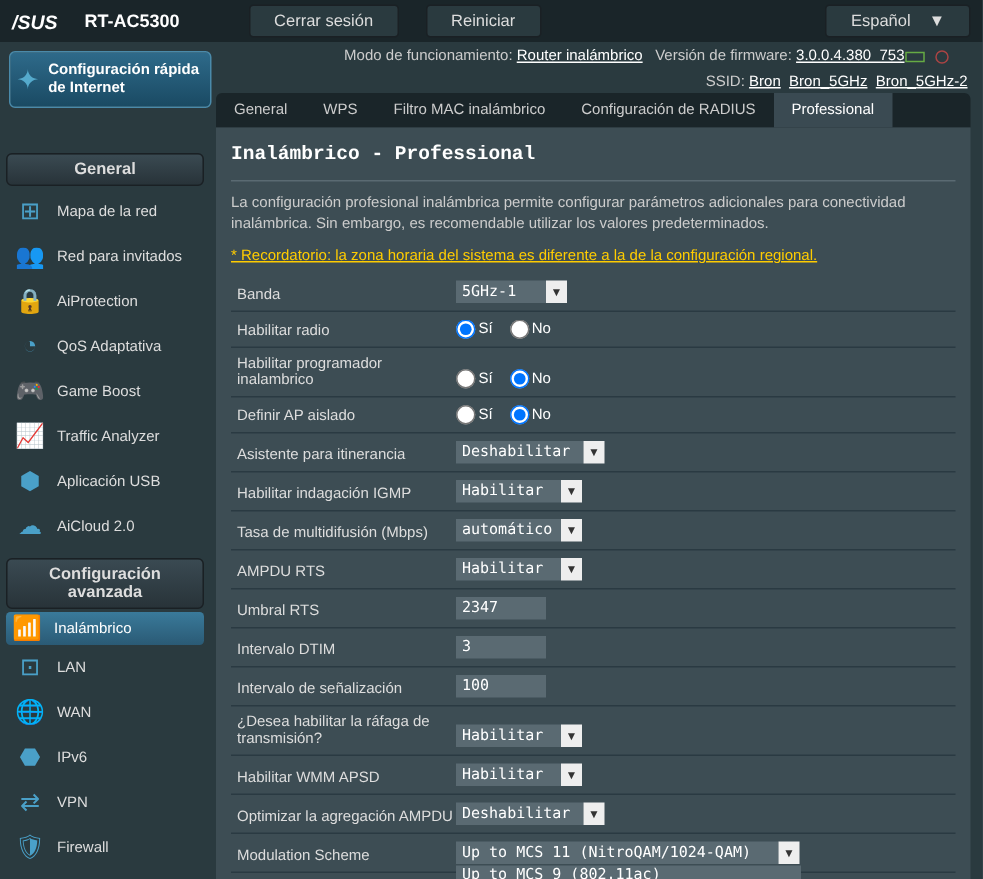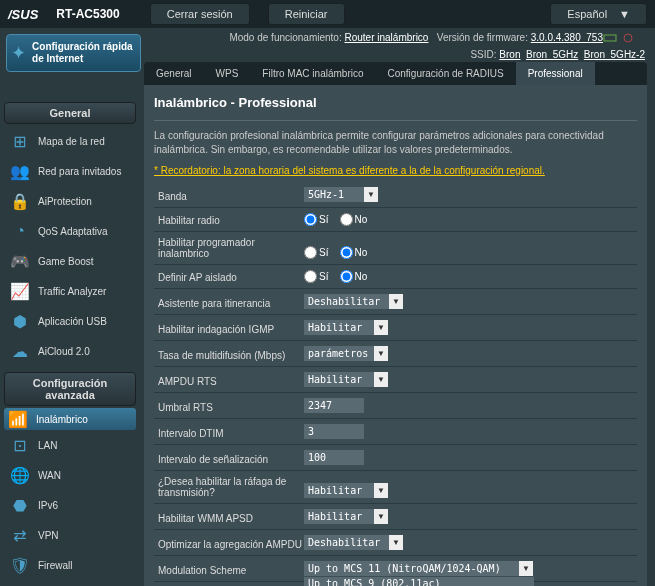--- a/index.html
+++ b/index.html
@@ -1,19 +1,19 @@
 <!DOCTYPE html>
 <html><head>
 <meta charset="utf-8">
 <style>
 * { margin: 0; padding: 0; box-sizing: border-box; font-family: Arial, sans-serif; }
 body { background: #2a3a3f; color: #fff; font-size: 11px; width: 655px; height: 586px; overflow: hidden; }
 .topbar { background: #1a2529; height: 28px; display: flex; align-items: center; padding: 0 8px; gap: 10px; }
 .logo { font-weight: bold; font-size: 13px; margin-right: 8px; font-style: italic; }
-.model { font-weight: bold; font-size: 12px; margin-right: 20px; }
+.model { font-weight: bold; font-size: 12px; margin-right: 36px; }
 .top-btn { background: #2a3a3f; border: 1px solid #1a2024; color: #ddd; padding: 4px 16px; margin-right: 8px; font-size: 11px; cursor: pointer; border-radius: 3px; }
 .spacer { flex: 1; }
 .lang-btn { background: #2a3a3f; border: 1px solid #1a2024; color: #ddd; padding: 4px 16px; font-size: 11px; cursor: pointer; border-radius: 3px; display: flex; align-items: center; gap: 12px; }
 .info-row { padding: 4px 10px 2px 150px; font-size: 10px; color: #ccc; text-align: right; }
 .info-row a { color: #fff; text-decoration: underline; }
 .status-icons { float: right; display: flex; gap: 4px; padding-right: 10px; }
 .si { width: 14px; height: 12px; }
 .layout { display: flex; }
 .sidebar { width: 140px; padding: 4px; }
 .qis-btn { background: linear-gradient(#2e6a8a, #1a4a63); border: 1px solid #4a8aaa; border-radius: 4px; padding: 6px 4px; display: flex; align-items: center; gap: 6px; position: absolute; top: 34px; left: 6px; width: 135px; }
@@ -21,21 +21,21 @@
 .qis-text { font-size: 10px; font-weight: bold; line-height: 1.2; }
 .nav-group-h { background: linear-gradient(#3a4a52, #283339); border: 1px solid #1a2024; border-radius: 4px; padding: 4px; text-align: center; font-size: 11px; font-weight: bold; margin-bottom: 2px; color: #ddd; }
 .nav-item { display: flex; align-items: center; gap: 8px; padding: 6px 6px; border-radius: 3px; cursor: pointer; font-size: 10px; color: #ddd; }
 .nav-item.sel { background: linear-gradient(#3a7a9a, #2a5a75); }
 .ic { width: 20px; height: 18px; display: flex; align-items: center; justify-content: center; font-size: 16px; color: #4aa0c8; }
 .main { flex: 1; padding: 0 8px 8px 4px; }
 .tabs { display: flex; background: #1a2529; border-radius: 4px 4px 0 0; }
 .tab { padding: 6px 12px; font-size: 10px; color: #ccc; cursor: pointer; }
 .tab.active { background: #3a4a52; color: #fff; }
 .panel { background: #3d4d54; border-radius: 0 0 4px 4px; padding: 10px; }
-.panel h2 { font-size: 13px; font-weight: bold; border-bottom: 1px solid #5a6a72; padding-bottom: 10px; margin-bottom: 8px; }
+.panel h2 { font-size: 13px; font-weight: bold; border-bottom: 1px solid #5a6a72; padding-bottom: 10px; margin-bottom: 8px; font-family: Liberation Mono, monospace; }
 .desc { font-size: 10px; color: #ccc; line-height: 1.4; margin-bottom: 8px; }
 .reminder { font-size: 10px; color: #ffcc00; text-decoration: underline; margin-bottom: 6px; display: block; }
 .frow { display: flex; border-bottom: 1px solid #2a3a42; padding: 5px 0; align-items: flex-end; }
 .flabel { width: 150px; font-size: 10px; color: #ddd; padding-left: 4px; }
 .fval { flex: 1; display: flex; align-items: center; gap: 4px; }
 .sel { background: #5a6a72; color: #fff; border: none; padding: 2px 4px; font-size: 10px; font-family: monospace; }
 .sel-wrap { display: flex; }
 .sel-btn { background: #eee; color: #333; width: 14px; display: flex; align-items: center; justify-content: center; font-size: 8px; cursor: pointer; }
 .txt { background: #5a6a72; color: #fff; border: none; padding: 2px 4px; font-size: 10px; width: 60px; font-family: monospace; }
 .radio-lbl { font-size: 10px; display: flex; align-items: center; gap: 2px; }
@@ -232,21 +232,21 @@
               <span class="sel" style="width:70px">Habilitar</span>
               <span class="sel-btn">▼</span>
             </div>
           </div>
         </div>
 
       <div class="frow">
           <div class="flabel">Tasa de multidifusión (Mbps)</div>
           <div class="fval">
             <div class="sel-wrap">
-              <span class="sel" style="width:70px">parámetros</span>
+              <span class="sel" style="width:70px">automático</span>
               <span class="sel-btn">▼</span>
             </div>
           </div>
         </div>
 
       <div class="frow">
           <div class="flabel">AMPDU RTS</div>
           <div class="fval">
             <div class="sel-wrap">
               <span class="sel" style="width:70px">Habilitar</span>

